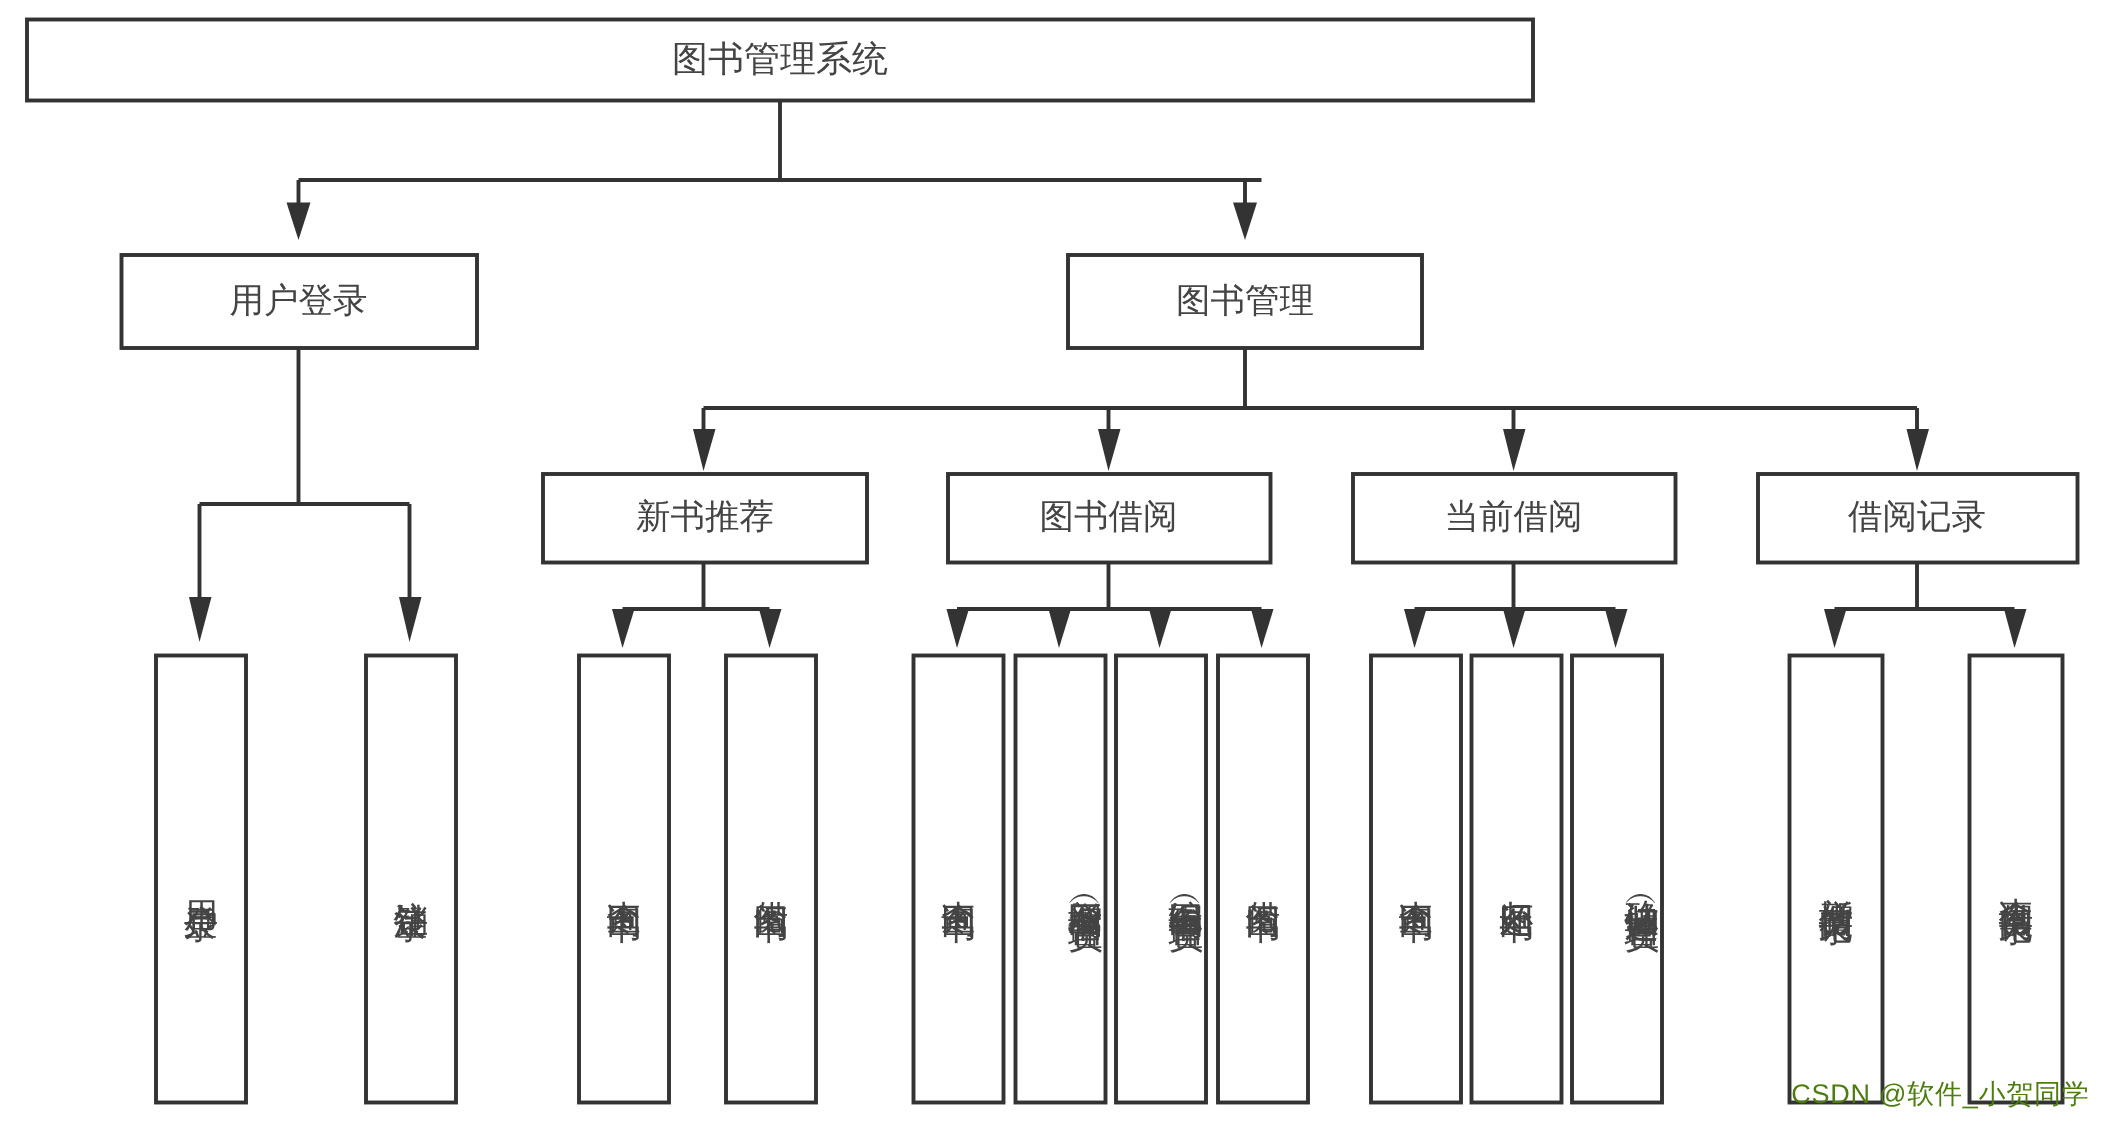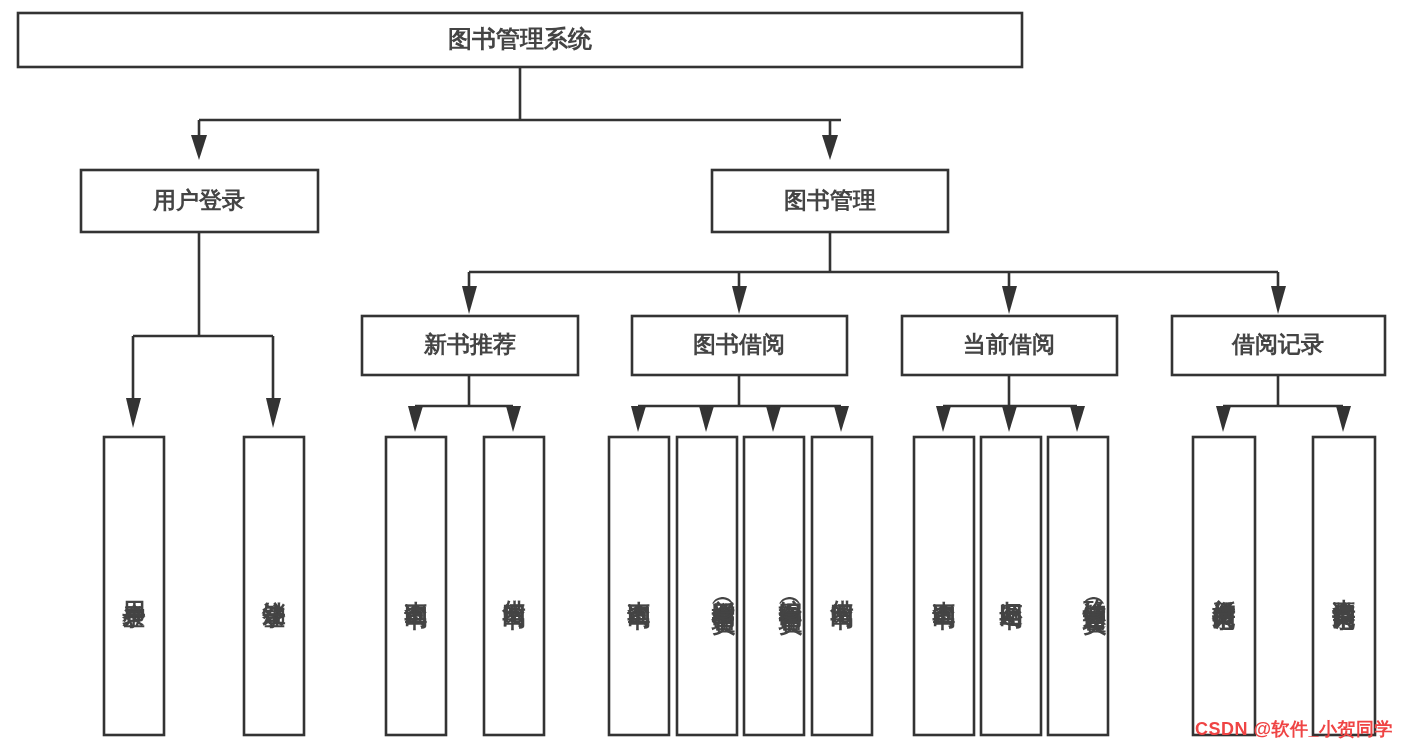--- a/index.html
+++ b/index.html
@@ -10,21 +10,20 @@
   }
   body {
     font-family: "Liberation Sans", "DejaVu Sans", sans-serif;
   }
   #diagram-root {
     position: relative;
     width: 1405px;
     height: 747px;
     background: #ffffff;
     overflow: hidden;
-    font-weight: bold;
   }
   svg.chart-svg {
     position: absolute;
     top: 0;
     left: 0;
     width: 1405px;
     height: 747px;
     display: block;
   }
   .node-box {
@@ -67,21 +66,21 @@
     white-space: nowrap;
     pointer-events: none;
     user-select: none;
   }
   .watermark {
     position: absolute;
     right: 12px;
     bottom: 6px;
     font-family: "Liberation Sans", "DejaVu Sans", sans-serif;
     font-size: 18px;
-    color: #ef4444;
+    color: #4d7c0f;
     letter-spacing: 0.5px;
     user-select: none;
   }
 </style>
 </head>
 <body>
 
 <div id="diagram-root">
 
   <svg class="chart-svg" viewBox="0 0 1405 747" xmlns="http://www.w3.org/2000/svg">

